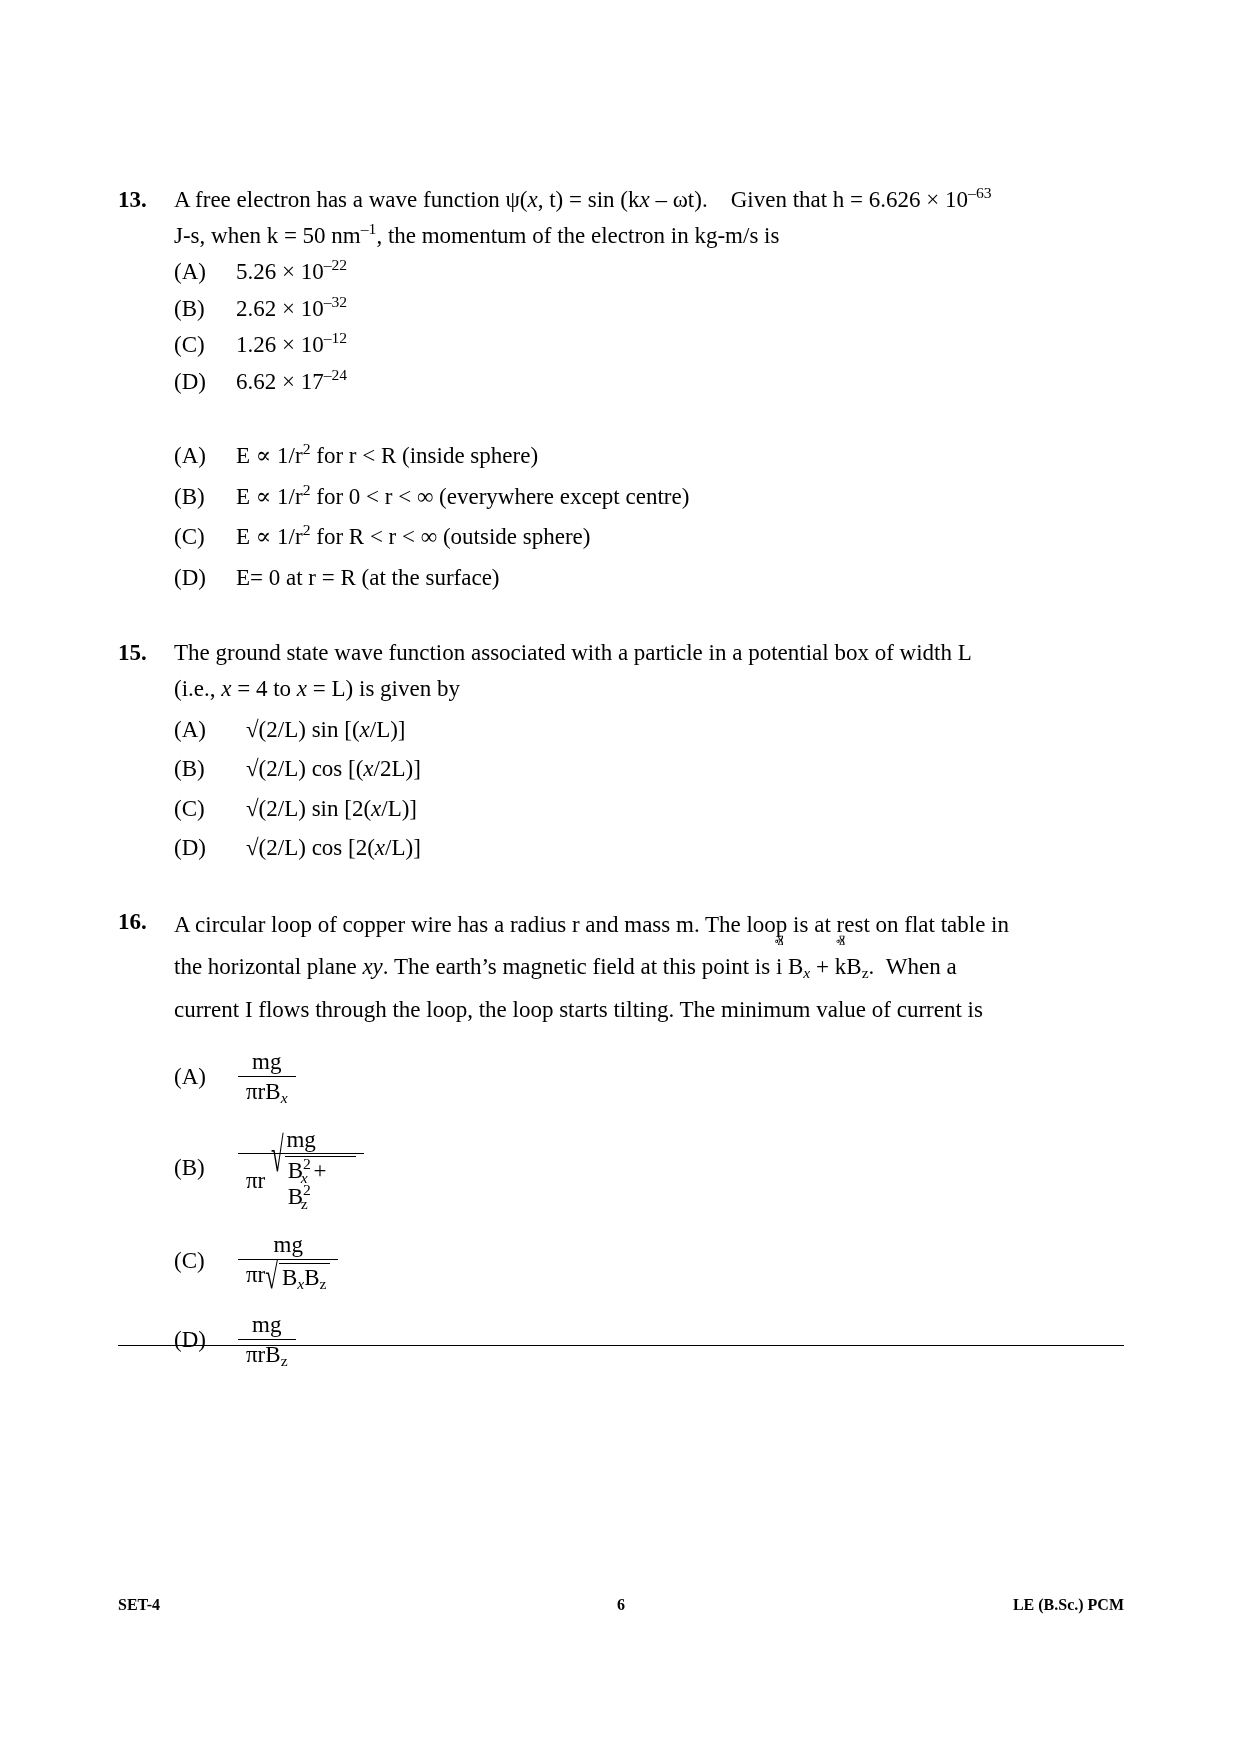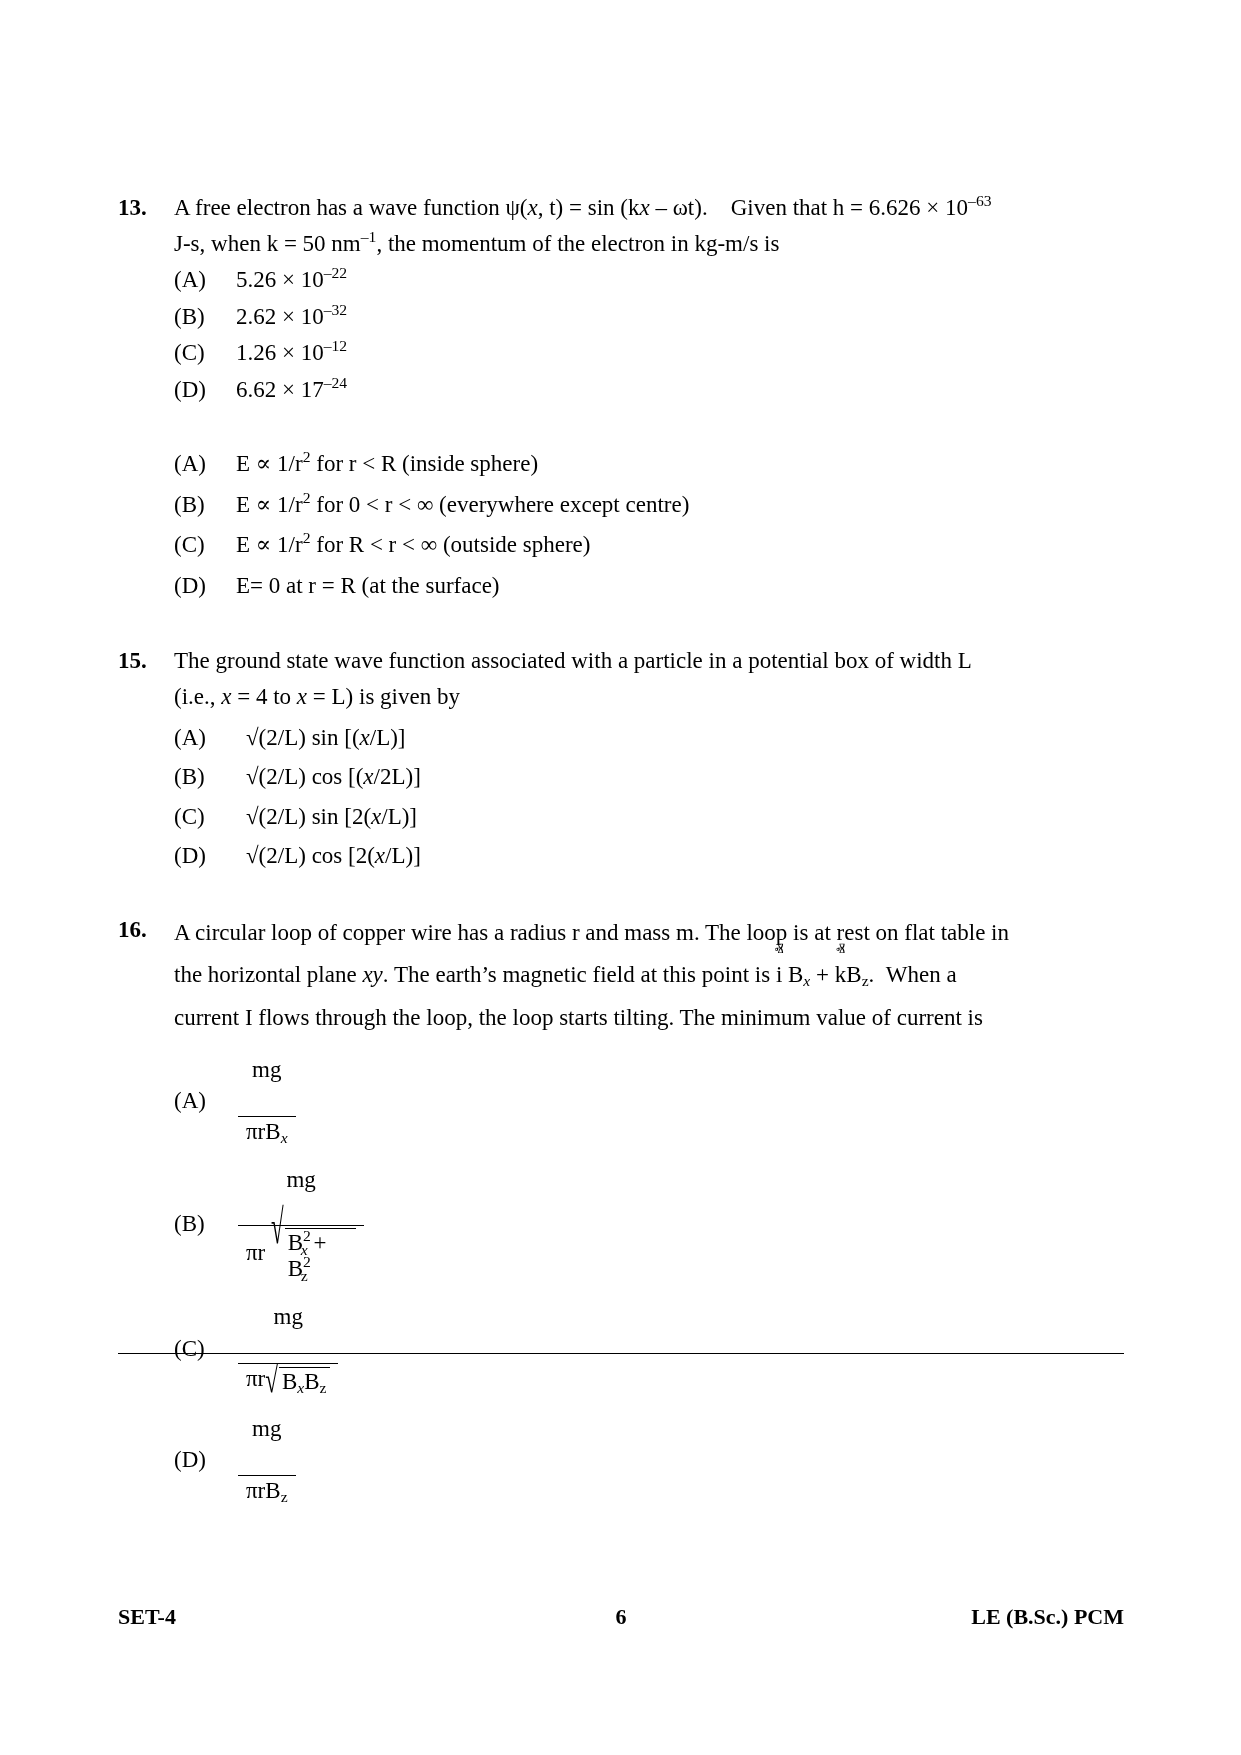--- a/index.html
+++ b/index.html
@@ -10,21 +10,21 @@
   body {
     width: 1241px;
     height: 1755px;
     position: relative;
     font-family: "Liberation Serif", "DejaVu Serif", serif;
     color: #000000;
     overflow: hidden;
   }
   .page {
     position: absolute;
-    left: 0; top: 12px;
+    left: 0; top: 4px;
     width: 1241px;
     height: 1317px;
     text-decoration: underline;
   }
   .content {
     position: absolute;
     left: 118px;
     top: 178px;
     width: 1005px;
   }
@@ -90,21 +90,20 @@
     vertical-align: middle;
     margin: 0 2px;
     line-height: 1.12;
   }
   .frac .num {
     padding: 0 8px 1px 8px;
   }
   .frac .den {
     border-top: 1.6px solid #000;
     padding: 2px 8px 0 8px;
-    margin-top: 32px;
   }
 
   
   .sqrt {
     display: inline-flex;
     align-items: stretch;
     vertical-align: middle;
   }
   .sqrt .sign {
     font-size: 1.0em;
@@ -164,21 +163,21 @@
   }
   .pagefoot {
     position: absolute;
     left: 118px;
     top: 1592px;
     width: 1006px;
     display: flex;
     align-items: baseline;
     justify-content: space-between;
     font-weight: bold;
-    font-size: 22px;
+    font-size: 16px;
   }
   .pagefoot .center {
     position: absolute;
     left: 0; right: 0;
     text-align: center;
   }
   .pagefoot .left { z-index: 2; }
   .pagefoot .right { z-index: 2; margin-left: auto; }
 </style>
 </head>

